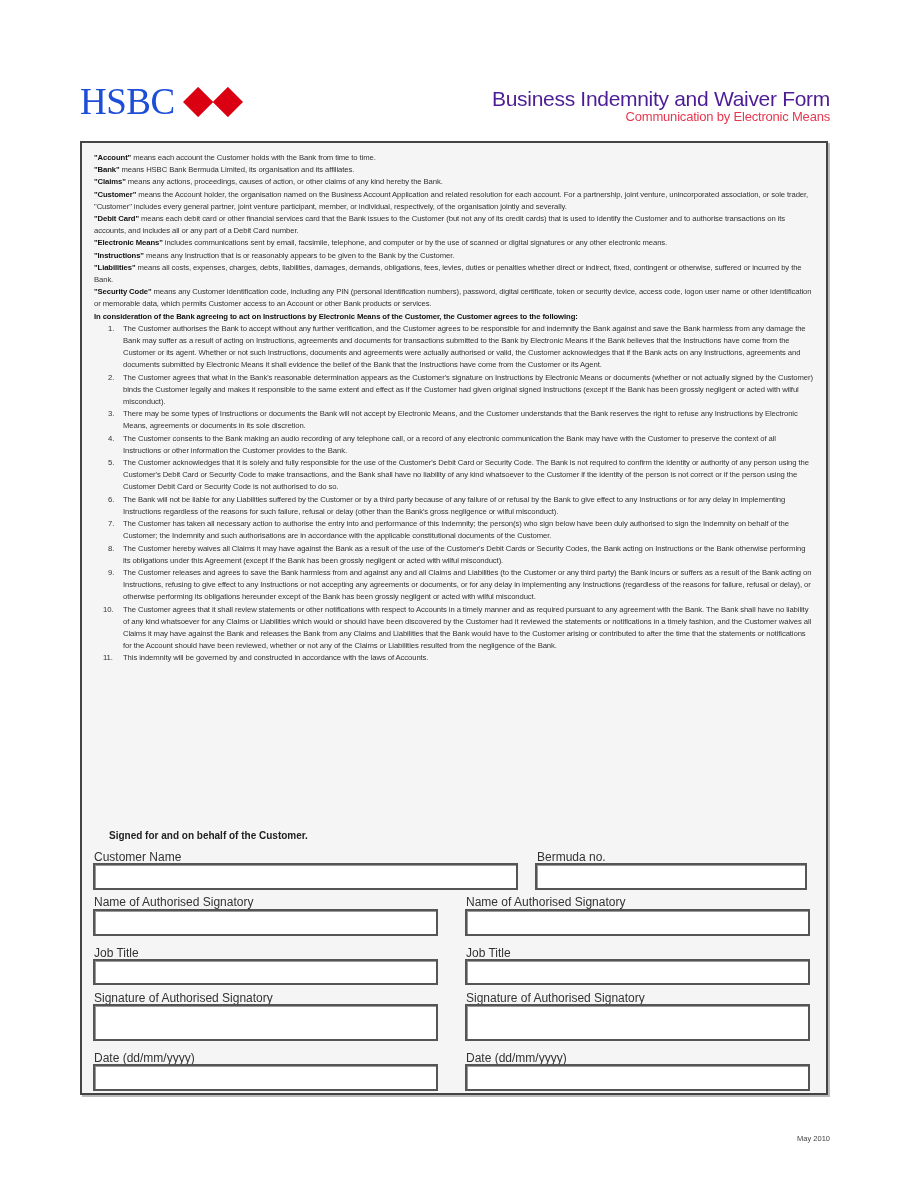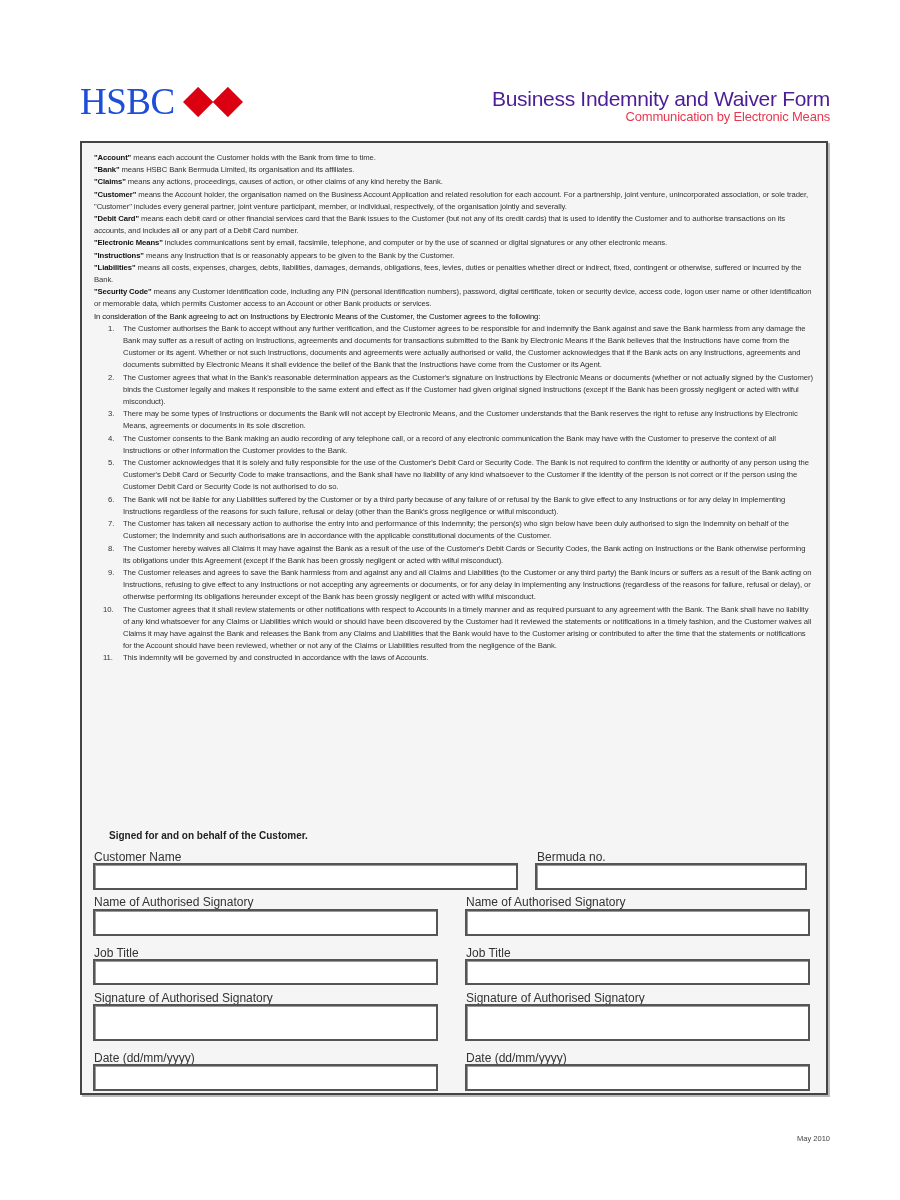--- a/index.html
+++ b/index.html
@@ -18,21 +18,21 @@
   .subtitle { font-size: 13px; color: #e8384f; line-height: 13px; letter-spacing: -0.2px; }
 
   .panel {
     position: absolute; left: 80px; top: 141px; width: 748px; height: 954px;
     border: 2px solid #444; background: #f5f5f5; box-sizing: border-box;
     box-shadow: 2px 2px 0 #bbb;
   }
   .terms { position: absolute; left: 12px; top: 9px; width: 720px; font-size: 7.7px; line-height: 12.2px; color: #333; letter-spacing: -0.1px; }
   .terms p { margin: 0; }
   .terms b { color: #111; }
-  .intro { font-weight: normal; color: #111; }
+  .intro { font-weight: bold; color: #111; }
   .clauses { margin: 0; padding: 0; list-style: none; }
   .clauses li { position: relative; padding-left: 29px; margin: 0; }
   .clauses li .num { position: absolute; left: 14px; top: 0; }
 
   .signed { position: absolute; left: 27px; top: 687px; font-size: 10px; font-weight: bold; color: #222; }
   .field-label { position: absolute; font-size: 12px; color: #333; }
   .field-box {
     position: absolute; background: #fff; border: 2px solid #555;
     box-sizing: border-box; box-shadow: inset 1px 1px 0 #999;
   }

